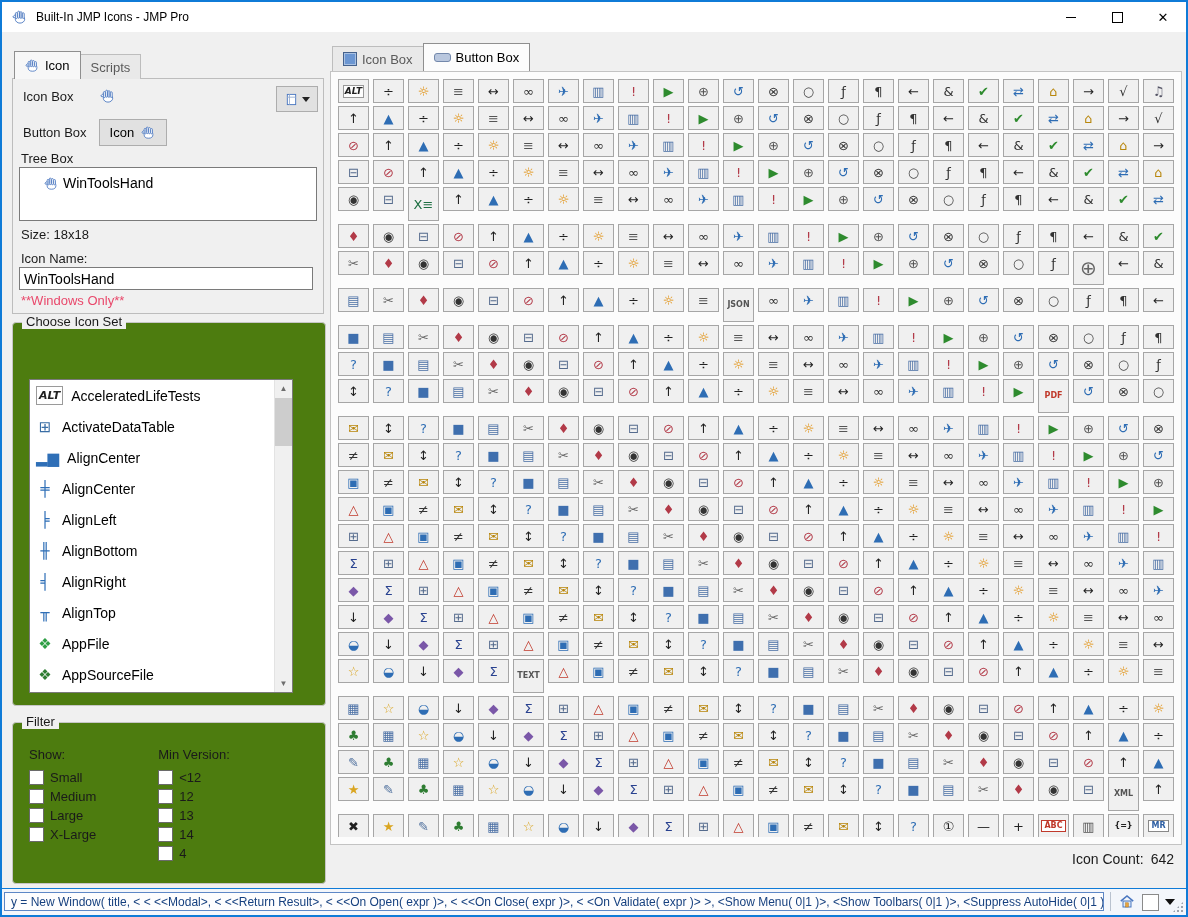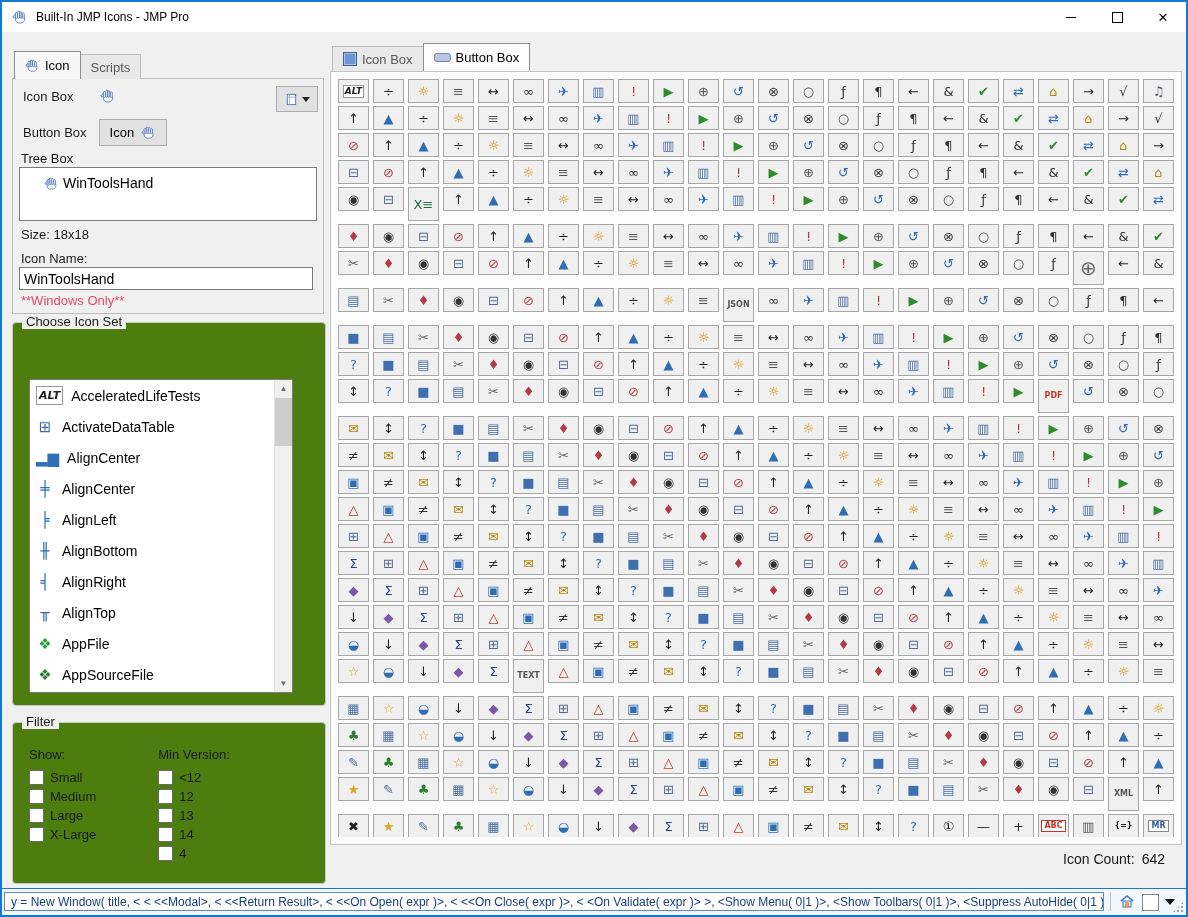--- a/index.html
+++ b/index.html
@@ -57,21 +57,21 @@
   
   .right-page{position:absolute;left:328px;top:69px;width:852px;height:774px;background:#fcfcfc;border:1px solid #c3c3c3;box-sizing:border-box;z-index:2;}
   .icon-grid{position:absolute;left:7px;top:7px;width:838px;height:758px;display:flex;flex-wrap:wrap;column-gap:4px;row-gap:3px;align-content:flex-start;overflow:hidden;}
   .cell{width:31px;height:24px;background:#f0f0f0;border:1px solid #a6a6a6;box-sizing:border-box;display:flex;align-items:center;justify-content:center;cursor:default;}
   .cell.tall{height:34px;}
   .cell span{font-family:"DejaVu Sans",sans-serif;font-size:13px;line-height:1;}
   .cell span.tiny{font-size:8px;font-weight:bold;letter-spacing:0;}
   .cell span.big{font-size:20px;}
   .cell span.alt{font-size:9px;font-weight:bold;font-style:italic;border:1px solid #999;padding:1px 1px;background:#fdfdfd;}
   .cell span.badge{border:1px solid;padding:1px 2px;background:#fff;}
-  .icon-count{position:absolute;right:21px;top:849px;font-size:14px;color:#1a1a1a;}
+  .icon-count{position:absolute;right:12px;top:849px;font-size:14px;color:#1a1a1a;}
   .icon-count b{font-weight:normal;margin-left:7px;}
   
   .statusbar{position:absolute;left:0;bottom:0;width:100%;height:27px;background:#f3f6fb;border-top:1px solid #0f7bd7;box-sizing:border-box;}
   .status-field{position:absolute;left:2px;top:3px;width:1100px;height:19px;background:#fdfdfe;border:1px solid #5d87c6;box-sizing:border-box;display:flex;align-items:center;padding:0 6px;overflow:hidden;}
   .status-text{font-size:12px;color:#16407f;white-space:nowrap;}
   .status-sep{position:absolute;left:1108px;top:3px;width:1px;height:19px;background:#b9c2cf;}
   .status-home{position:absolute;left:1117px;top:4px;width:16px;height:16px;display:inline-flex;cursor:default;}
   .status-swatch{position:absolute;left:1140px;top:5px;width:15px;height:15px;background:#fff;border:1px solid #8a8a8a;cursor:default;}
   .status-dd{position:absolute;left:1163px;top:10px;width:0;height:0;border-left:5px solid transparent;border-right:5px solid transparent;border-top:6px solid #111;cursor:default;}
   .grip{position:absolute;right:2px;bottom:2px;width:12px;height:12px;

